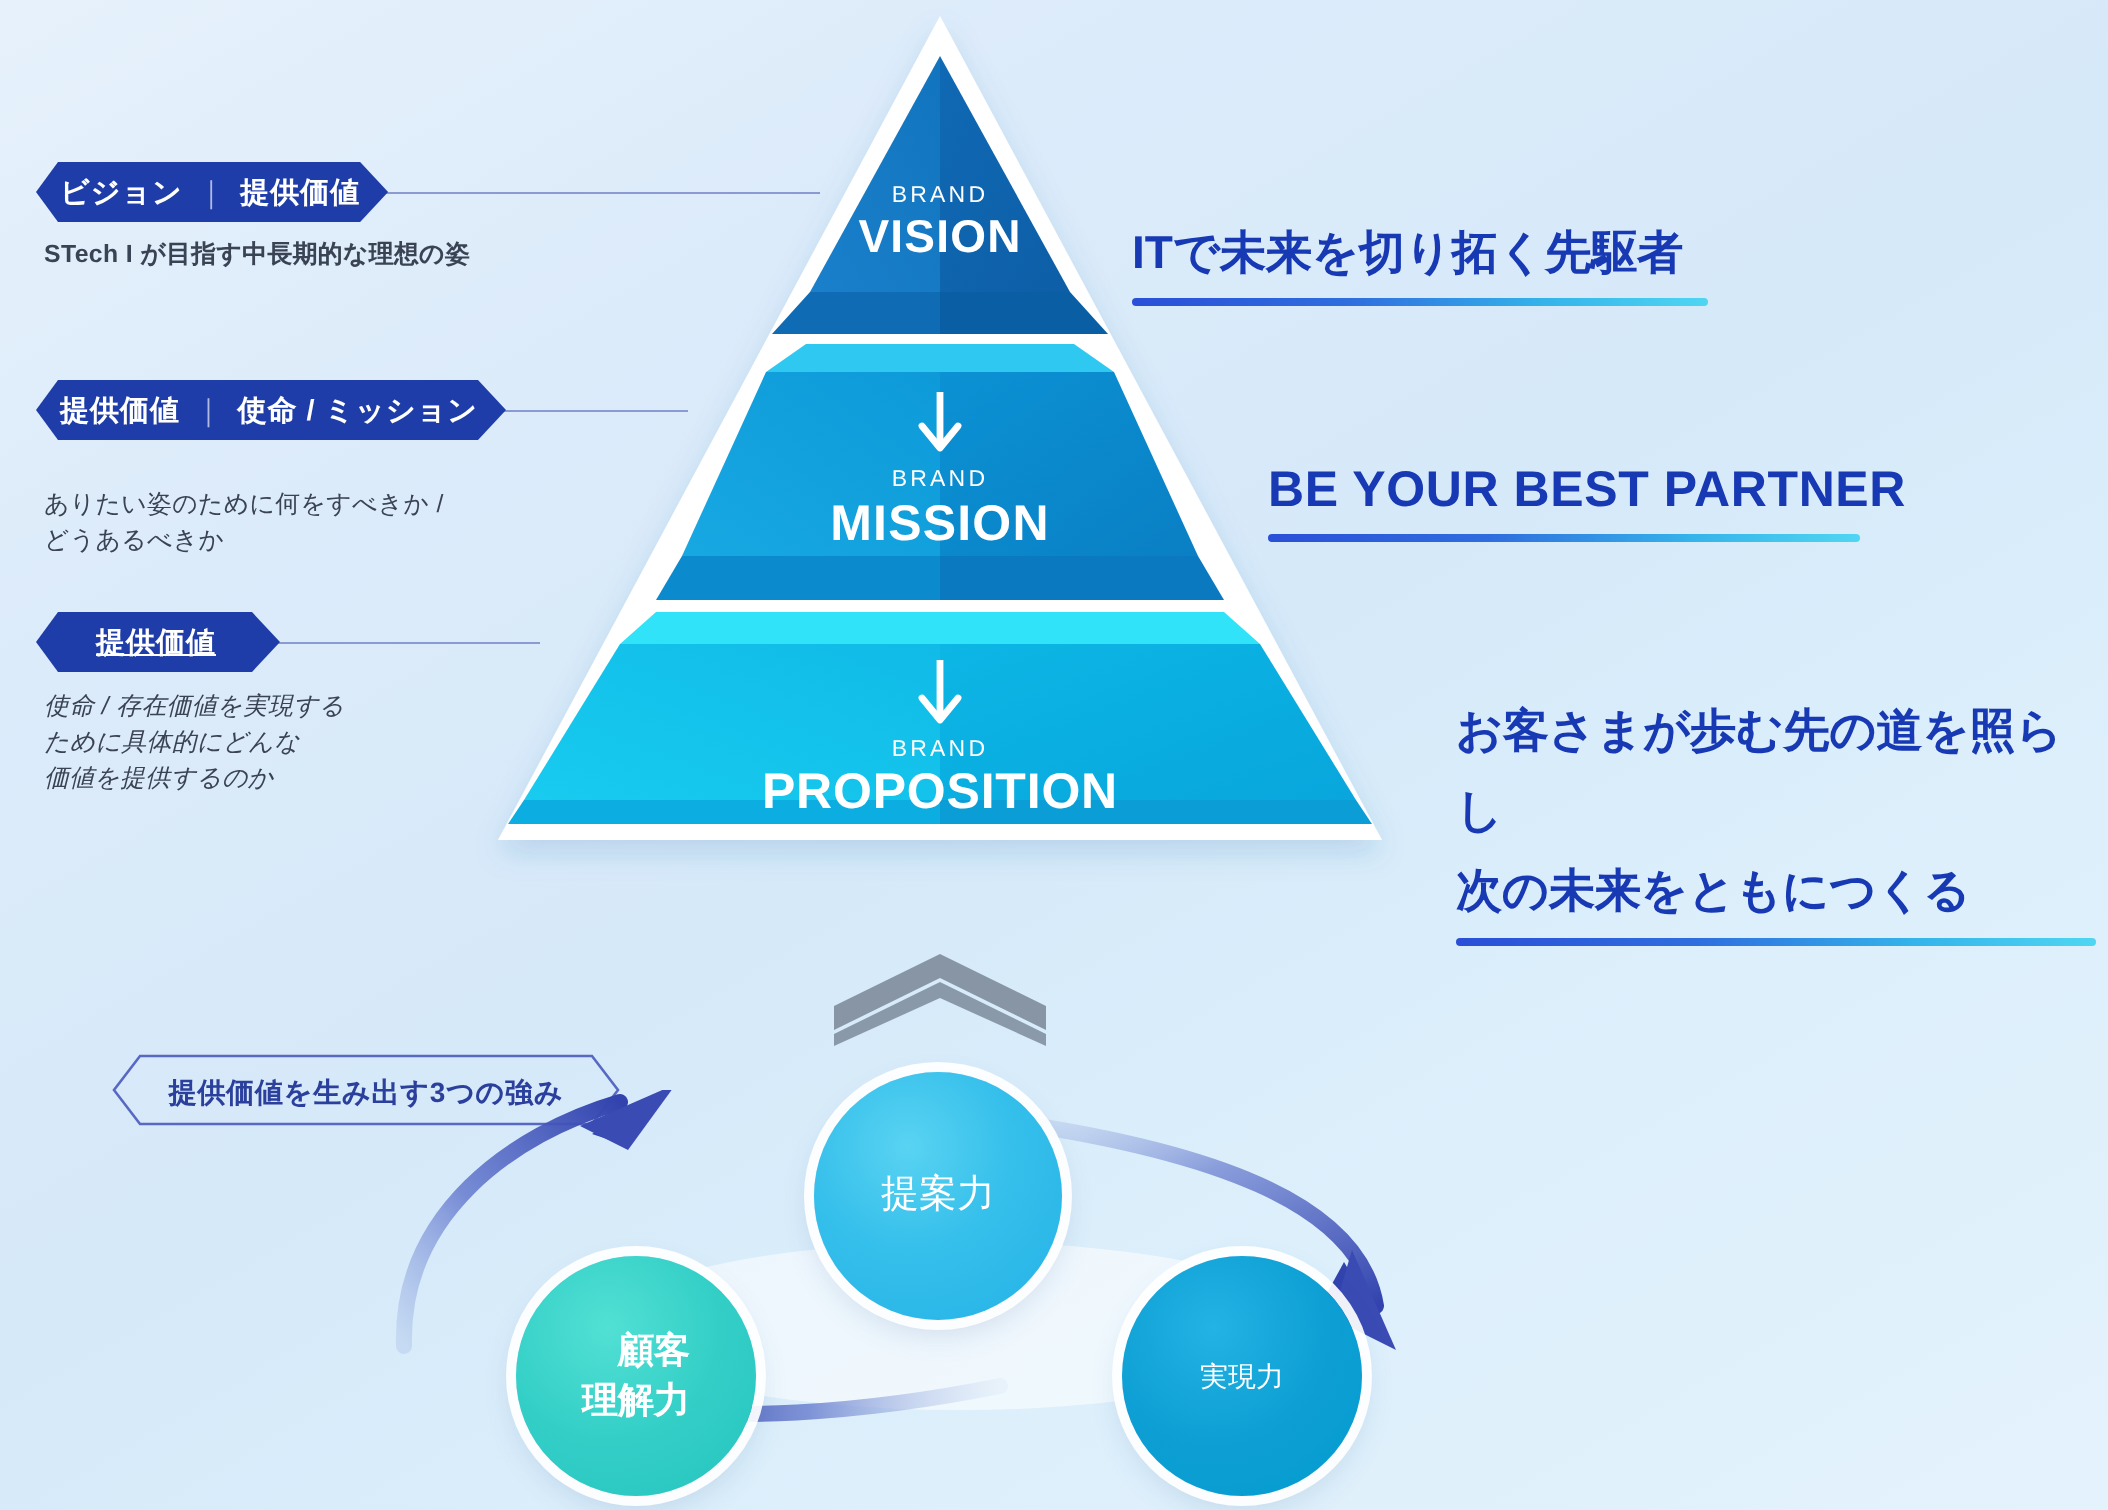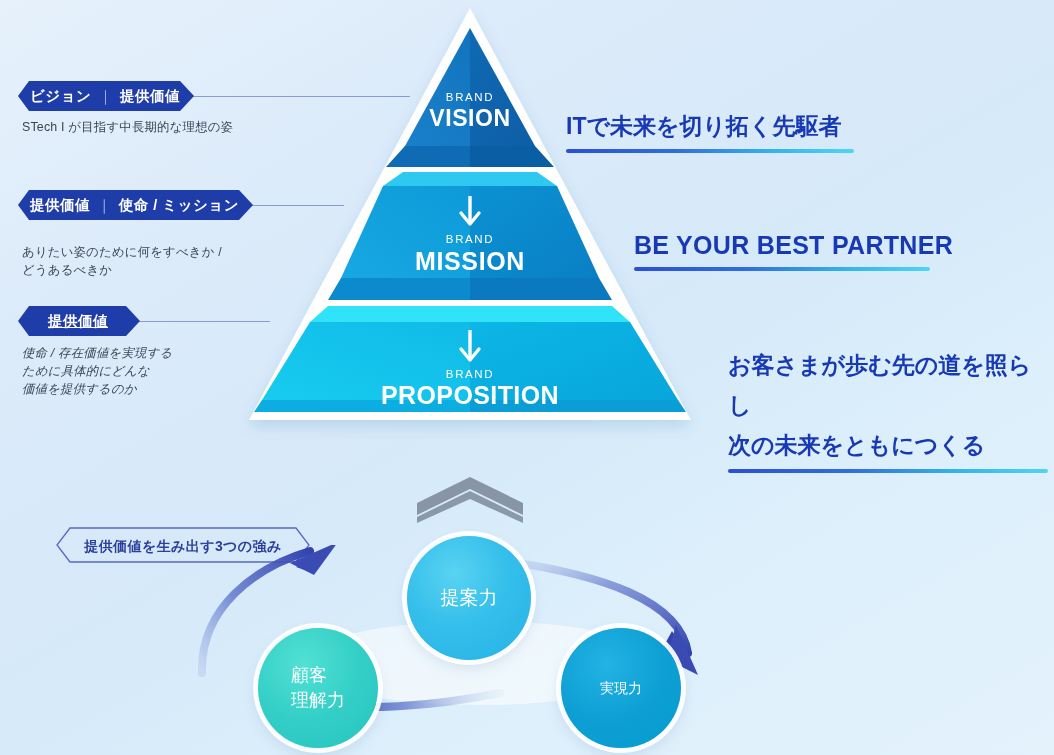--- a/index.html
+++ b/index.html
@@ -50,43 +50,43 @@
     border-radius:2px;
   }
 
   
   #pyramid{position:absolute;left:200px;top:0px;width:560px;height:470px;}
 
   
   .circ{
     position:absolute;border-radius:50%;
     display:flex;align-items:center;justify-content:center;
-    color:#fff;text-align:left;font-weight:500;
+    color:#fff;text-align:right;font-weight:500;
     white-space:pre-line;
     box-shadow:0 0 0 5px rgba(255,255,255,.92), 0 6px 16px rgba(40,90,150,.18);
   }
   .c1{background:radial-gradient(circle at 38% 30%,#59d3f2 0%,#35bfeb 45%,#24b2e6 100%);}
-  .c2{background:radial-gradient(circle at 38% 30%,#52e0d4 0%,#33cfc7 50%,#26c3bf 100%);}
+  .c2{background:radial-gradient(circle at 38% 30%,#52e0d4 0%,#33cfc7 50%,#26c3bf 100%);font-weight:bold;}
   .c3{background:radial-gradient(circle at 38% 30%,#23b3e4 0%,#0e9fd4 50%,#039ccf 100%);}
 </style>
 </head>
 <body>
 
 <div id="stage">
 
   <div class="leader abs" style="left:184px;top:96px;width:226px;"></div>
   <div class="leader abs" style="left:212px;top:205px;width:132px;"></div>
   <div class="leader abs" style="left:118px;top:321px;width:152px;"></div>
 
   <div class="chip" style="left:18px;top:81px;">
     <span>ビジョン</span>
     <span class="sep">｜</span>
     <span>提供価値</span>
   </div>
-  <div class="desc" style="left:22px;top:118px;">STech I が目指す中長期的な理想の姿</div>
+  <div class="desc" style="left:22px;top:118px;font-weight:bold;">STech I が目指す中長期的な理想の姿</div>
 
   <div class="chip" style="left:18px;top:190px;">
     <span>提供価値</span>
     <span class="sep">｜</span>
     <span>使命 / ミッション</span>
   </div>
   <div class="desc" style="left:22px;top:243px;">ありたい姿のために何をすべきか /
 どうあるべきか</div>
 
   <div class="chip" style="left:18px;top:306px;width:96px;text-decoration:underline;">

